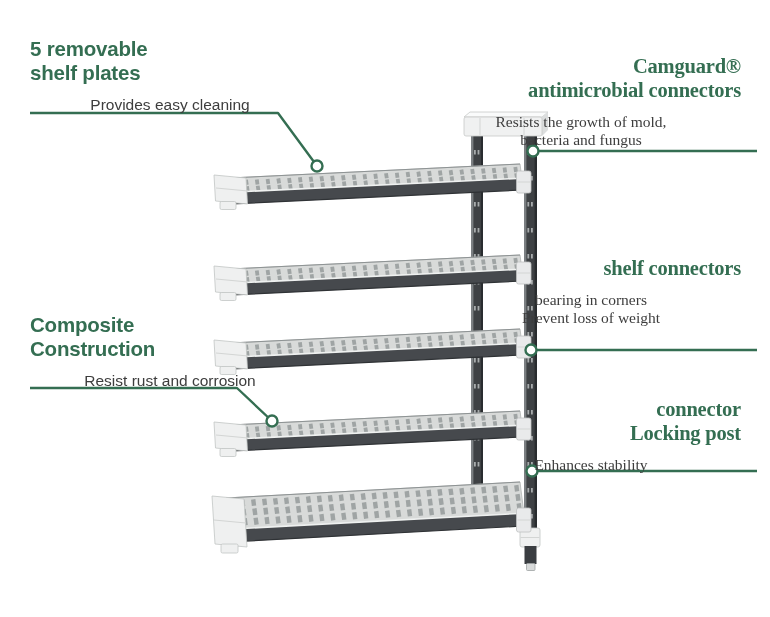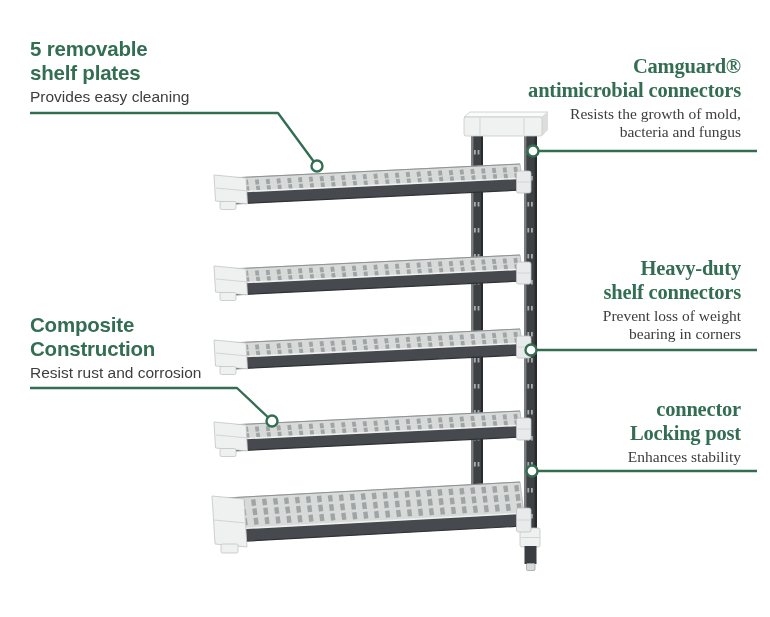--- a/index.html
+++ b/index.html
@@ -3,21 +3,21 @@
 <meta charset="utf-8">
 <style>
   html,body{margin:0;padding:0;}
   body{background:#ffffff;font-family:"Liberation Sans", sans-serif;}
   .stage{position:relative;width:770px;height:617px;background:var(--bg,#fff);overflow:hidden;}
   .stage svg{position:absolute;left:0;top:0;}
   .callout{position:absolute;}
   .callout.align-left{text-align:left;}
   .callout.align-right{text-align:right;font-family:Liberation Serif, serif;}
   .c-title{color:var(--accent,#346E52);font-size:20.5px;line-height:24px;font-weight:700;letter-spacing:-0.2px;}
-  .c-desc{color:var(--body,#3D3D3D);font-size:15.5px;line-height:18px;margin-top:3px;}
+  .c-desc{color:var(--body,#3D3D3D);font-size:15.5px;line-height:18px;margin-top:11px;text-align:center;}
   .c-title .line,.c-desc .line{display:block;white-space:nowrap;}
 
   
   .sv-surface{fill:#D8DAD9;stroke:#B2B5B4;stroke-width:.8;}
   .sv-backedge{stroke:#8E9394;stroke-width:1;fill:none;}
   .sv-slots{stroke:#9FA4A4;stroke-width:3.8;fill:none;}
   .sv-slots-deep{stroke:#9FA4A4;stroke-width:4.4;fill:none;}
   .sv-lip{stroke:#EFF1F0;stroke-width:2.2;fill:none;}
   .sv-rail{fill:#46494D;}
   .sv-rail-edge{stroke:#2F3235;stroke-width:1.2;fill:none;}
@@ -533,26 +533,25 @@
       <span class="line">Composite</span>
       <span class="line">Construction</span>
     </div>
     <div class="c-desc">
       <span class="line">Resist rust and corrosion</span>
     </div>
   </div>
 
   <div class="callout align-right" style="right:29px;top:256px;width:300px;">
     <div class="c-title">
-      <span class="line">Heavy-duty</span>
       <span class="line">shelf connectors</span>
     </div>
     <div class="c-desc">
+      <span class="line">bearing in corners</span>
       <span class="line">Prevent loss of weight</span>
-      <span class="line">bearing in corners</span>
     </div>
   </div>
 
   <div class="callout align-right" style="right:29px;top:397px;width:300px;">
     <div class="c-title">
       <span class="line">connector</span>
       <span class="line">Locking post</span>
     </div>
     <div class="c-desc">
       <span class="line">Enhances stability</span>

